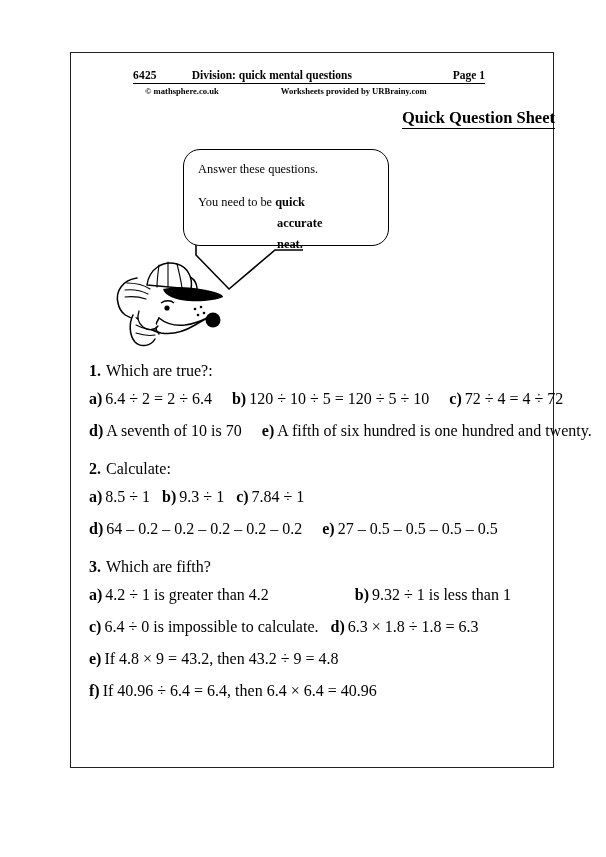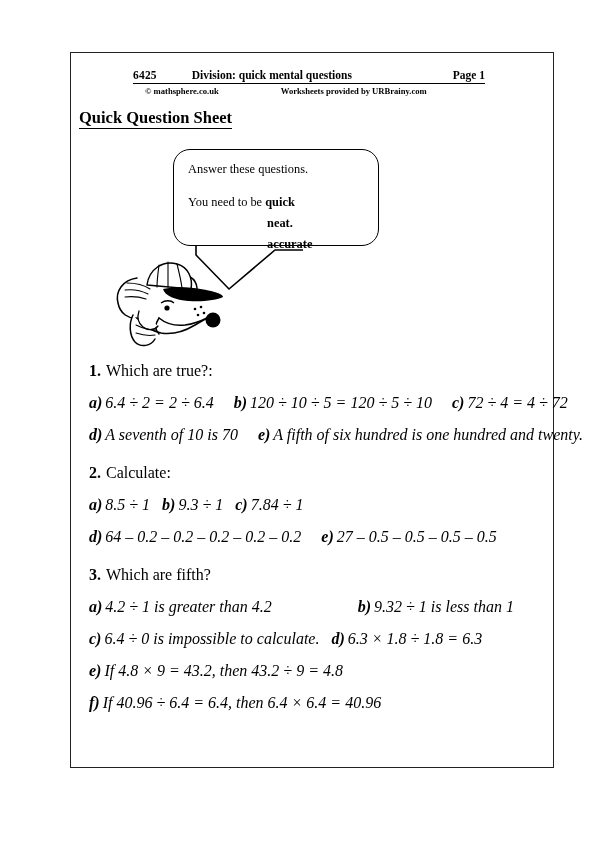--- a/index.html
+++ b/index.html
@@ -54,36 +54,36 @@
     font-size: 8.6px;
     margin-top: 2px;
     line-height: 11px;
   }
   .hdr-copy { margin-left: 12px; }
   .hdr-provided { margin-left: 62px; }
 
   
   #sheet-title {
     position: absolute;
-    left: 8px;
+    left: 2px;
     top: 55px;
     width: 100%;
-    text-align: left;
+    text-align: right;
     font-weight: bold;
     font-size: 16.5px;
   }
   #sheet-title span {
     border-bottom: 1.5px solid #000;
     padding-bottom: 1px;
   }
 
   
   #bubble {
     position: absolute;
-    left: 102px;
+    left: 112px;
     top: 96px;
     width: 206px;
     height: 97px;
     border: 1.5px solid #000;
     border-radius: 17px;
     box-sizing: border-box;
     background: #fff;
     z-index: 3;
   }
   #bubble-text {
@@ -124,24 +124,23 @@
     width: 452px;
     font-size: 16px;
   }
   .q-group { margin-bottom: 3px; }
   .q-head {
     margin: 0 0 12px 0;
     line-height: 16px;
   }
   .q-head b { font-weight: bold; }
   .q-row {
-    margin: 16px 0 16px 0;
+    margin: 4px 0 16px 0;
     line-height: 16px;
     white-space: nowrap;
-    font-style: italic;
   }
   .q-lab {
     font-weight: bold;
     margin-right: 3px;
   }
   .q-gap-sm { display: inline-block; width: 12px; }
   .q-gap-md { display: inline-block; width: 20px; }
   .q-gap-xl { display: inline-block; width: 86px; }
   .sp { display: inline-block; width: 5px; }
   .g1 { margin-top: 0; }
@@ -170,22 +169,22 @@
   </div>
 
   <svg id="bubble-tail" viewBox="0 0 140 62">
     <polyline points="33,2 33,22 66,56 112,17 140,17" fill="#fff" stroke="#000" stroke-width="1.6" stroke-linejoin="miter"></polyline>
   </svg>
 
   <div id="bubble">
     <div id="bubble-text">
       <div>Answer these questions.</div>
       <div class="b-line2"><span>You need to be </span><span class="b-bold">quick</span></div>
+      <div class="b-indent">accurate</div>
       <div class="b-indent">neat.</div>
-      <div class="b-indent">accurate</div>
     </div>
   </div>
 
   <svg id="mouse" viewBox="0 0 130 110">
     <g fill="none" stroke="#000" stroke-width="1.5" stroke-linecap="round" stroke-linejoin="round">
 
       <path d="M34 33 C20 35 12 46 15 58 C17 69 26 74 34 73
                C40 80 48 86 58 88 C70 90 82 86 92 80
                L104 73" fill="#fff"></path>
 

